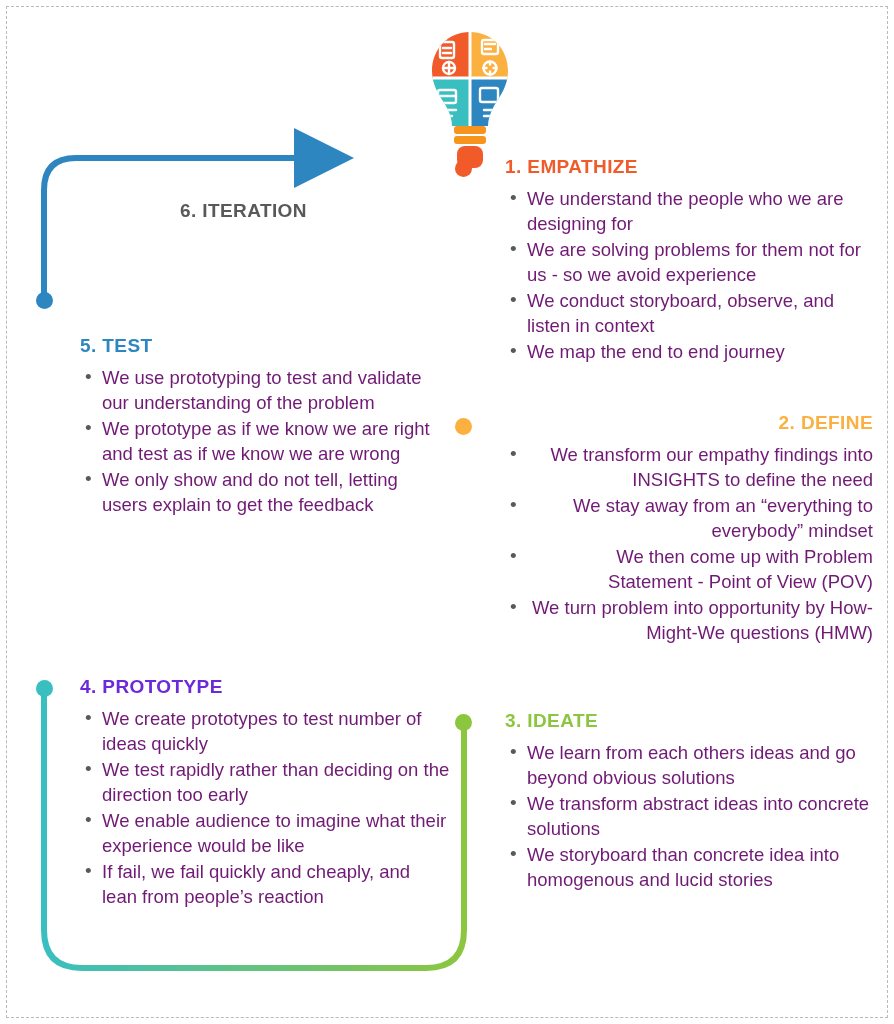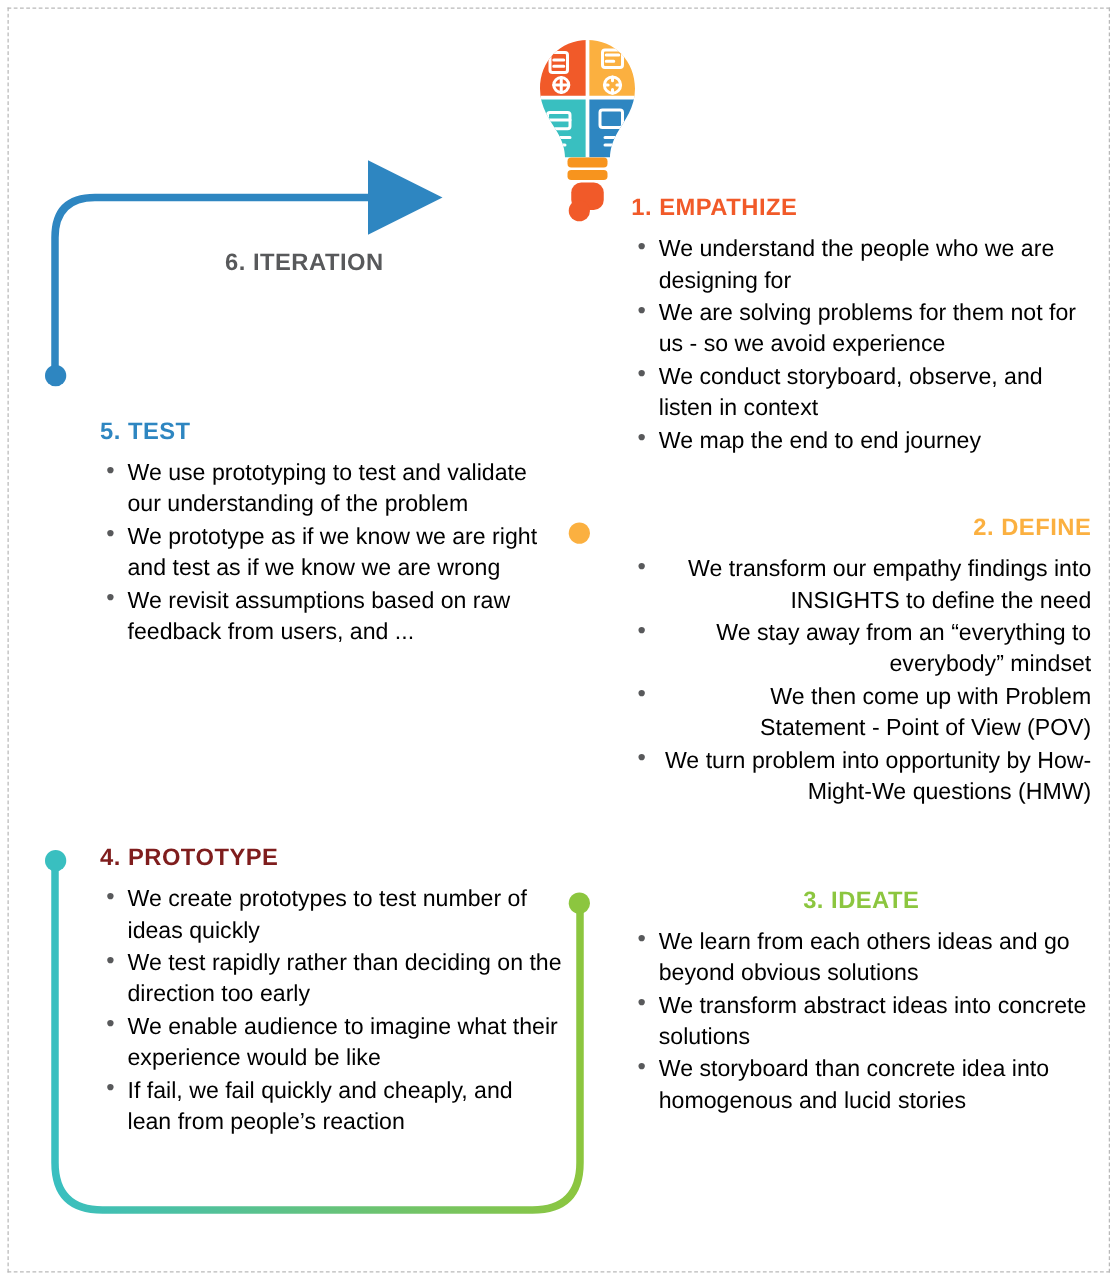--- a/index.html
+++ b/index.html
@@ -61,21 +61,21 @@
   }
   .step-list {
     margin: 0;
     padding: 0 0 0 22px;
     list-style: none;
   }
   .step-list li {
     position: relative;
     font-size: 18.5px;
     line-height: 25px;
-    color: #000000;
+    color: #701a75;
     margin-bottom: 1px;
   }
   .step-list li::before {
     content: "\2022";
     position: absolute;
     left: -17px;
     top: -1px;
     color: #58595b;
     font-size: 19px;
   }
@@ -99,22 +99,22 @@
 
   #step-iteration .step-title {
     font-size: 19px;
     color: #58595b;
     margin: 0;
     white-space: nowrap;
   }
 
   .t-empathize { color: #f15a29; }
   .t-define    { color: #fbb040; }
-  .t-ideate    { color: #8cc63f; text-align: center; }
-  .t-prototype { color: #7f1d1d; }
+  .t-ideate    { color: #8cc63f; }
+  .t-prototype { color: #6d28d9; }
   .t-test      { color: #2e86c1; }
 
   .d-empathize { background: #f15a29; }
   .d-define    { background: #fbb040; }
   .d-ideate    { background: #8cc63f; }
   .d-prototype { background: #39bfc0; }
   .d-test      { background: #2e86c1; }
 
   #dot-empathize { left: 455px; top: 160px; }
   #dot-define    { left: 455px; top: 418px; }
@@ -241,21 +241,21 @@
       <li>We enable audience to imagine what their experience would be like</li>
       <li>If fail, we fail quickly and cheaply, and lean from people’s reaction</li>
     </ul>
   </div>
 
   <div class="step" id="step-test">
     <h2 class="step-title t-test">5. TEST</h2>
     <ul class="step-list">
       <li>We use prototyping to test and validate our understanding of the problem</li>
       <li>We prototype as if we know we are right and test as if we know we are wrong</li>
-      <li>We revisit assumptions based on raw feedback from users, and ...</li>
+      <li>We only show and do not tell, letting users explain to get the feedback</li>
     </ul>
   </div>
 
   <div class="step" id="step-iteration">
     <h2 class="step-title">6. ITERATION</h2>
   </div>
 
 </div>
 
 </body></html>

